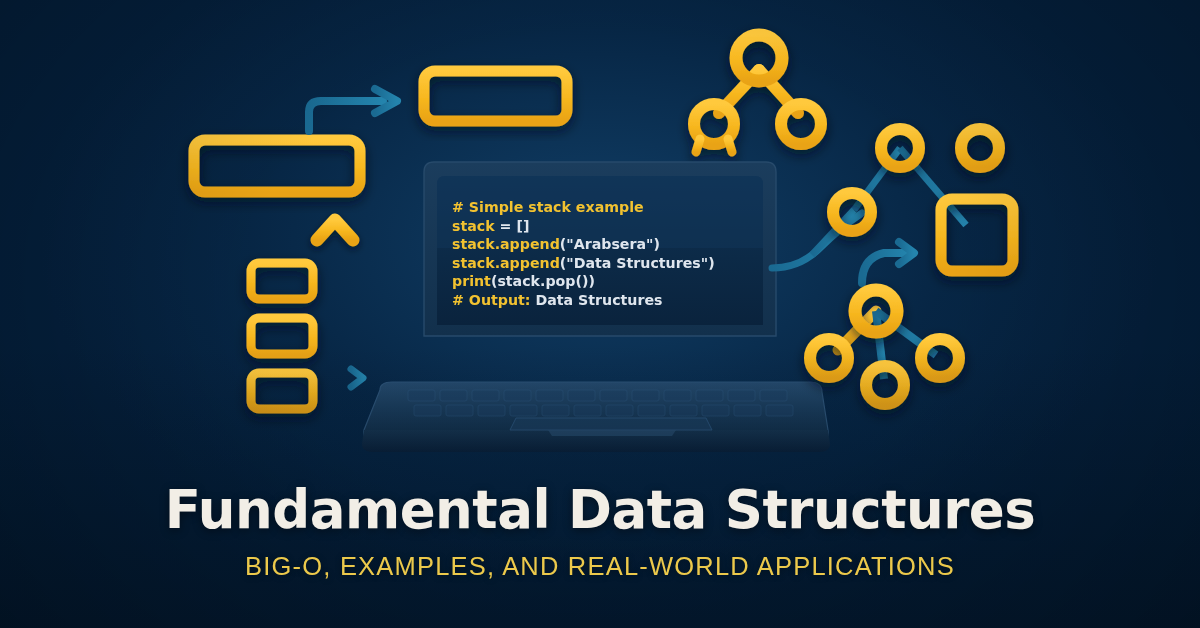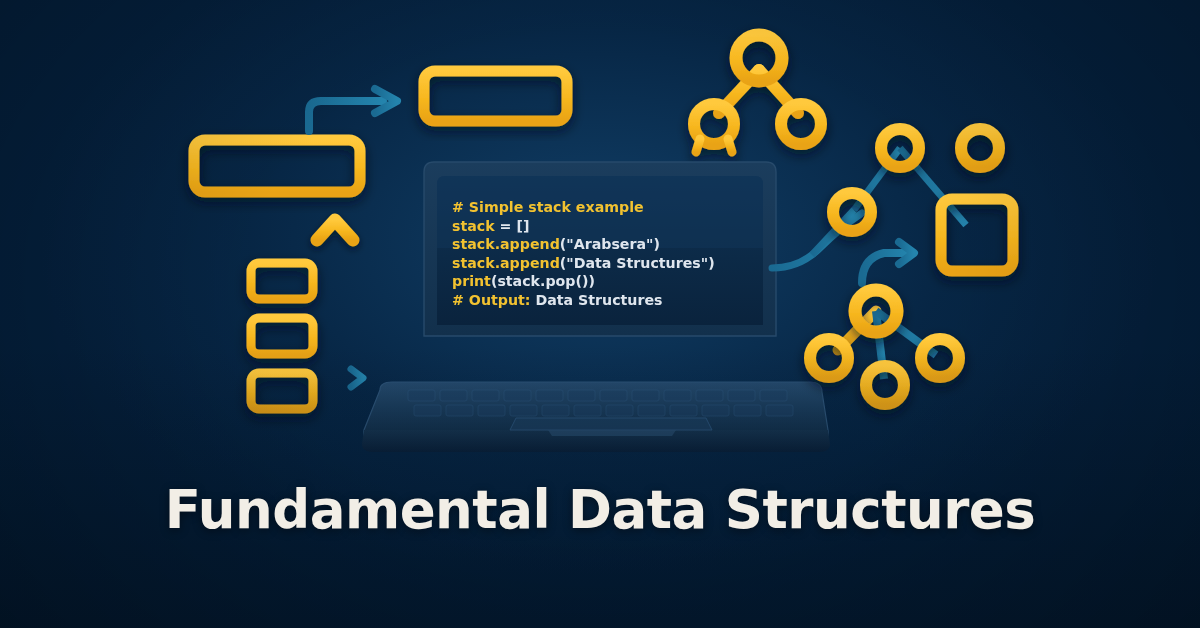--- a/index.html
+++ b/index.html
@@ -285,15 +285,16 @@
     </span>
     <span class="code-line">
       <span class="tok-c"># Output:</span><span class="tok-s"> Data Structures</span>
     </span>
   </div>
 
   <div id="bg-vignette"></div>
 
   <div id="title-block">
     <h1 id="main-title">Fundamental Data Structures</h1>
+    <h2 id="sub-title">BIG-O, EXAMPLES, AND REAL-WORLD APPLICATIONS</h2>
   </div>
 
 </div>
 
 </body></html>

